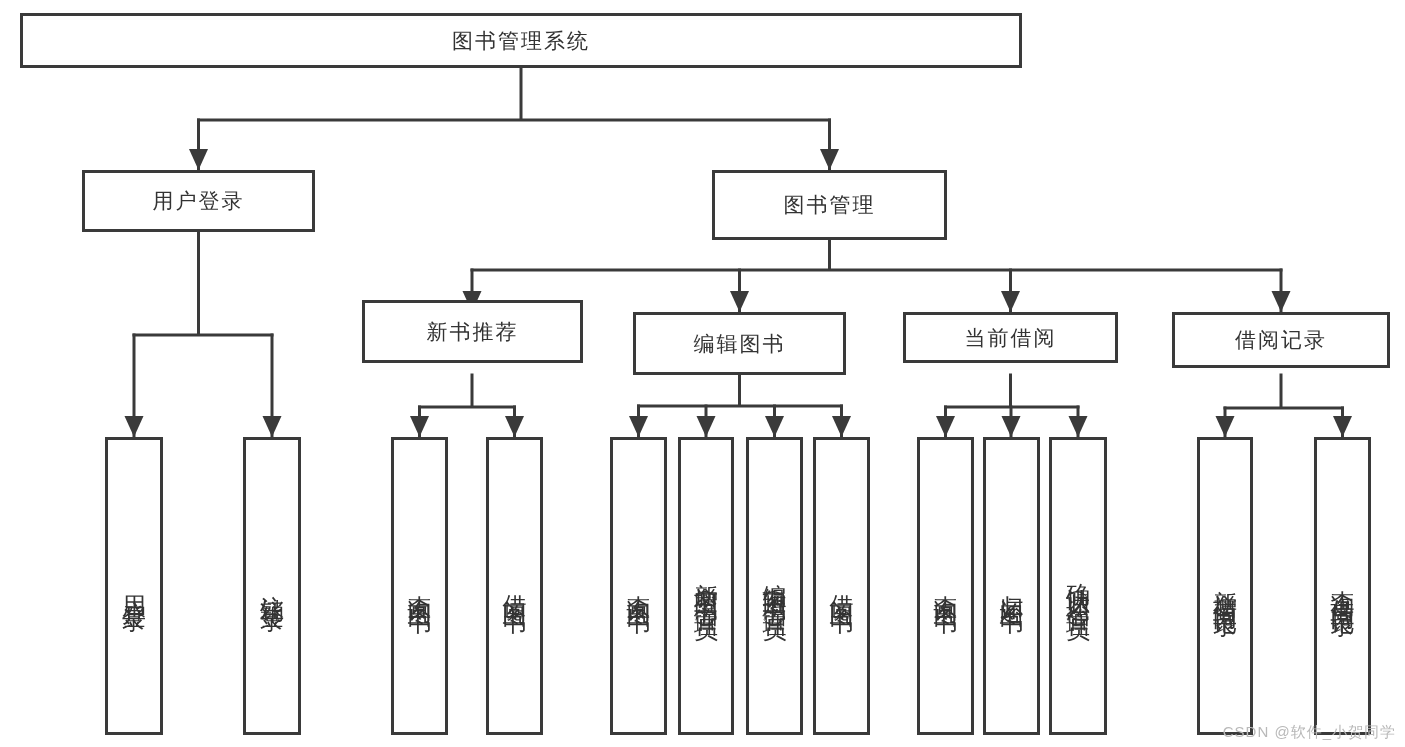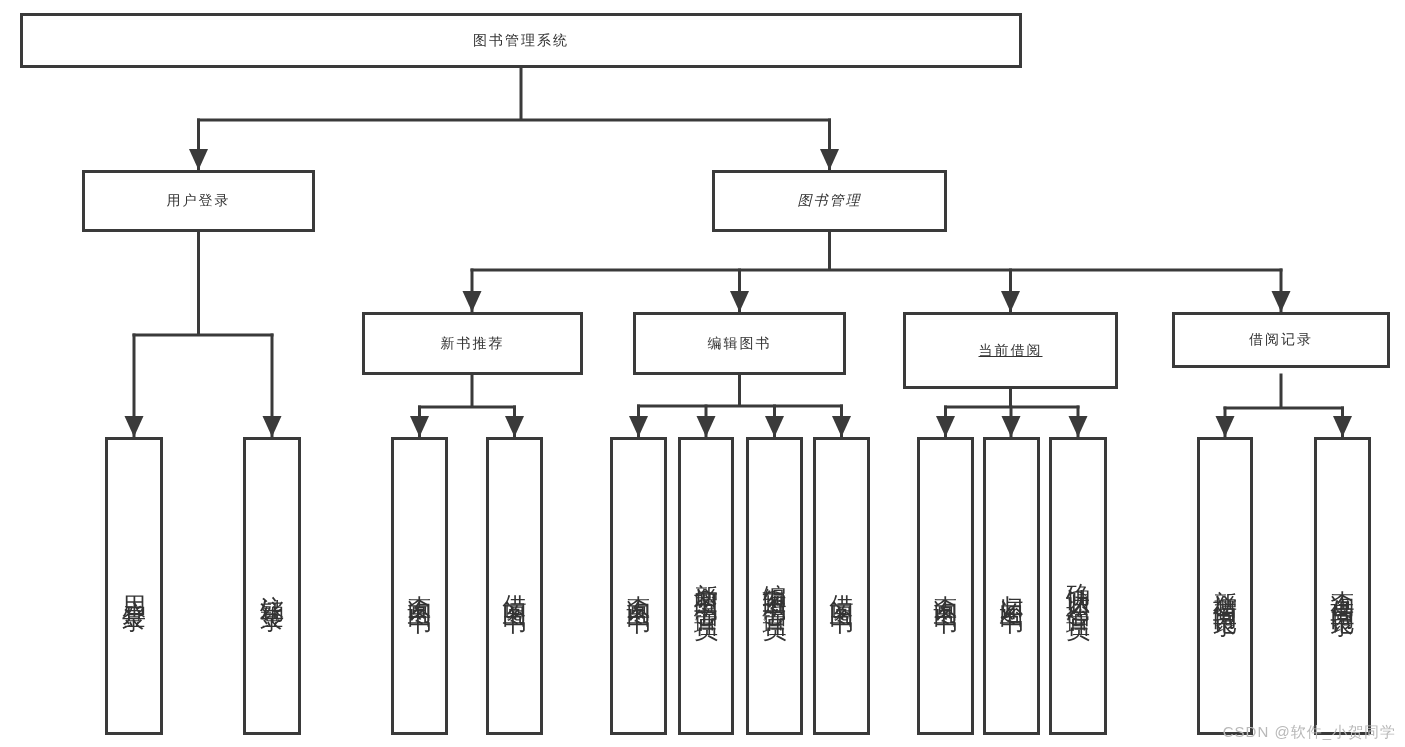--- a/index.html
+++ b/index.html
@@ -28,21 +28,21 @@
     position: absolute;
     box-sizing: border-box;
     background: #ffffff;
     border: 3px solid var(--line, #3a3a3a);
     display: flex;
     align-items: center;
     justify-content: center;
     color: var(--text, #333333);
   }
   .hbox {
-    font-size: 14px;
+    font-size: 21px;
     letter-spacing: 2px;
     white-space: nowrap;
   }
   .vbox {
     writing-mode: vertical-rl;
     text-orientation: mixed;
     font-size: 24px;
     line-height: 1;
     letter-spacing: 5px;
     text-align: center;
@@ -100,25 +100,25 @@
     <line x1="1078" y1="407" x2="1078" y2="437" marker-end="url(#arrowhead)"></line>
 
     <path d="M1281,375 V408 M1225,408 H1342.5"></path>
     <line x1="1225" y1="408" x2="1225" y2="437" marker-end="url(#arrowhead)"></line>
     <line x1="1342.5" y1="408" x2="1342.5" y2="437" marker-end="url(#arrowhead)"></line>
   </svg>
 
   <div class="node hbox" style="left:20px; top:13px; width:1002px; height:55px;">图书管理系统</div>
 
   <div class="node hbox" style="left:82px; top:170px; width:233px; height:62px;">用户登录</div>
-  <div class="node hbox" style="left:712px; top:170px; width:235px; height:62px;font-style:italic;">图书管理</div>
+  <div class="node hbox" style="left:712px; top:170px; width:235px; height:70px;">图书管理</div>
 
-  <div class="node hbox" style="left:362px; top:312px; width:221px; height:63px;">新书推荐</div>
+  <div class="node hbox" style="left:362px; top:300px; width:221px; height:63px;">新书推荐</div>
   <div class="node hbox" style="left:633px; top:312px; width:213px; height:63px;">编辑图书</div>
-  <div class="node hbox" style="left:903px; top:312px; width:215px; height:77px;text-decoration:underline;">当前借阅</div>
+  <div class="node hbox" style="left:903px; top:312px; width:215px; height:51px;">当前借阅</div>
   <div class="node hbox" style="left:1172px; top:312px; width:218px; height:56px;">借阅记录</div>
 
   <div class="node vbox" style="left:105px; top:437px; width:58px; height:298px;">用户登录</div>
   <div class="node vbox" style="left:243px; top:437px; width:58px; height:298px;">注销登录</div>
 
   <div class="node vbox" style="left:391px; top:437px; width:57px; height:298px;">查询图书</div>
   <div class="node vbox" style="left:486px; top:437px; width:57px; height:298px;">借阅图书</div>
 
   <div class="node vbox" style="left:610px; top:437px; width:57px; height:298px;">查询图书</div>
   <div class="node vbox" style="left:678px; top:437px; width:56px; height:298px;">新增图书（管理员）</div>

